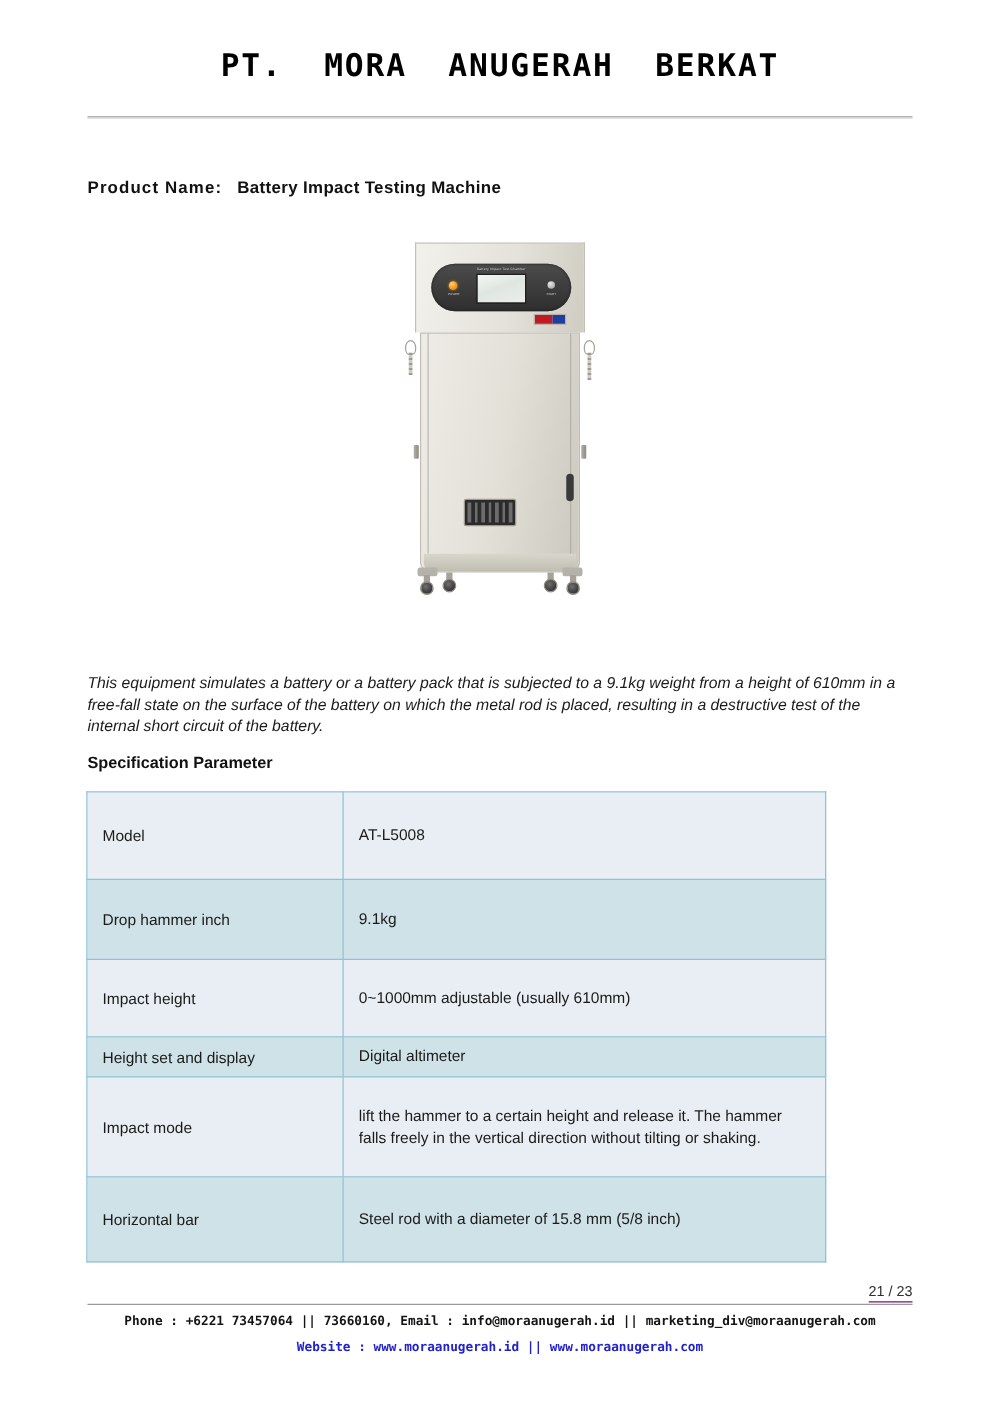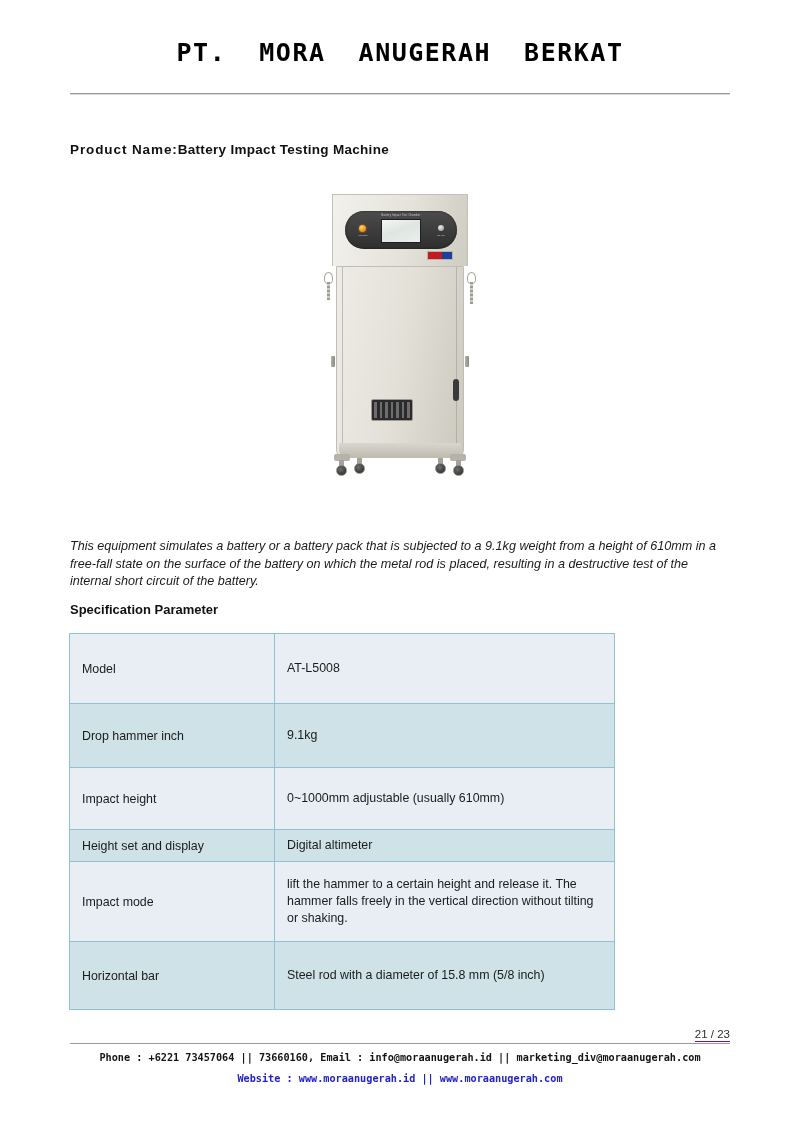--- a/index.html
+++ b/index.html
@@ -49,21 +49,21 @@
   .product-line {
     position: absolute;
     top: 142px;
     left: 70px;
     font-size: 13.5px;
     font-weight: bold;
     color: #111111;
     letter-spacing: 0.3px;
   }
   .product-line .label { letter-spacing: 0.9px; }
-  .product-line .value { margin-left: 0; }
+  .product-line .value { margin-left: 12px; }
 
   
   .figure {
     position: absolute;
     top: 186px;
     left: 0;
     width: 800px;
     height: 310px;
   }
   .machine {
@@ -306,21 +306,21 @@
     font-size: 13px;
     font-weight: bold;
     color: #111111;
   }
 
   
   .spec-table {
     position: absolute;
     top: 633px;
     left: 69px;
-    width: 546px;
+    width: 592px;
     border-collapse: collapse;
     table-layout: fixed;
     font-size: 12.4px;
     color: #1b1b1b;
     padding-left: 48px;
   }
   .spec-table td {
     border: 1px solid #8fc2d5;
     padding: 0 12px;
     vertical-align: middle;

